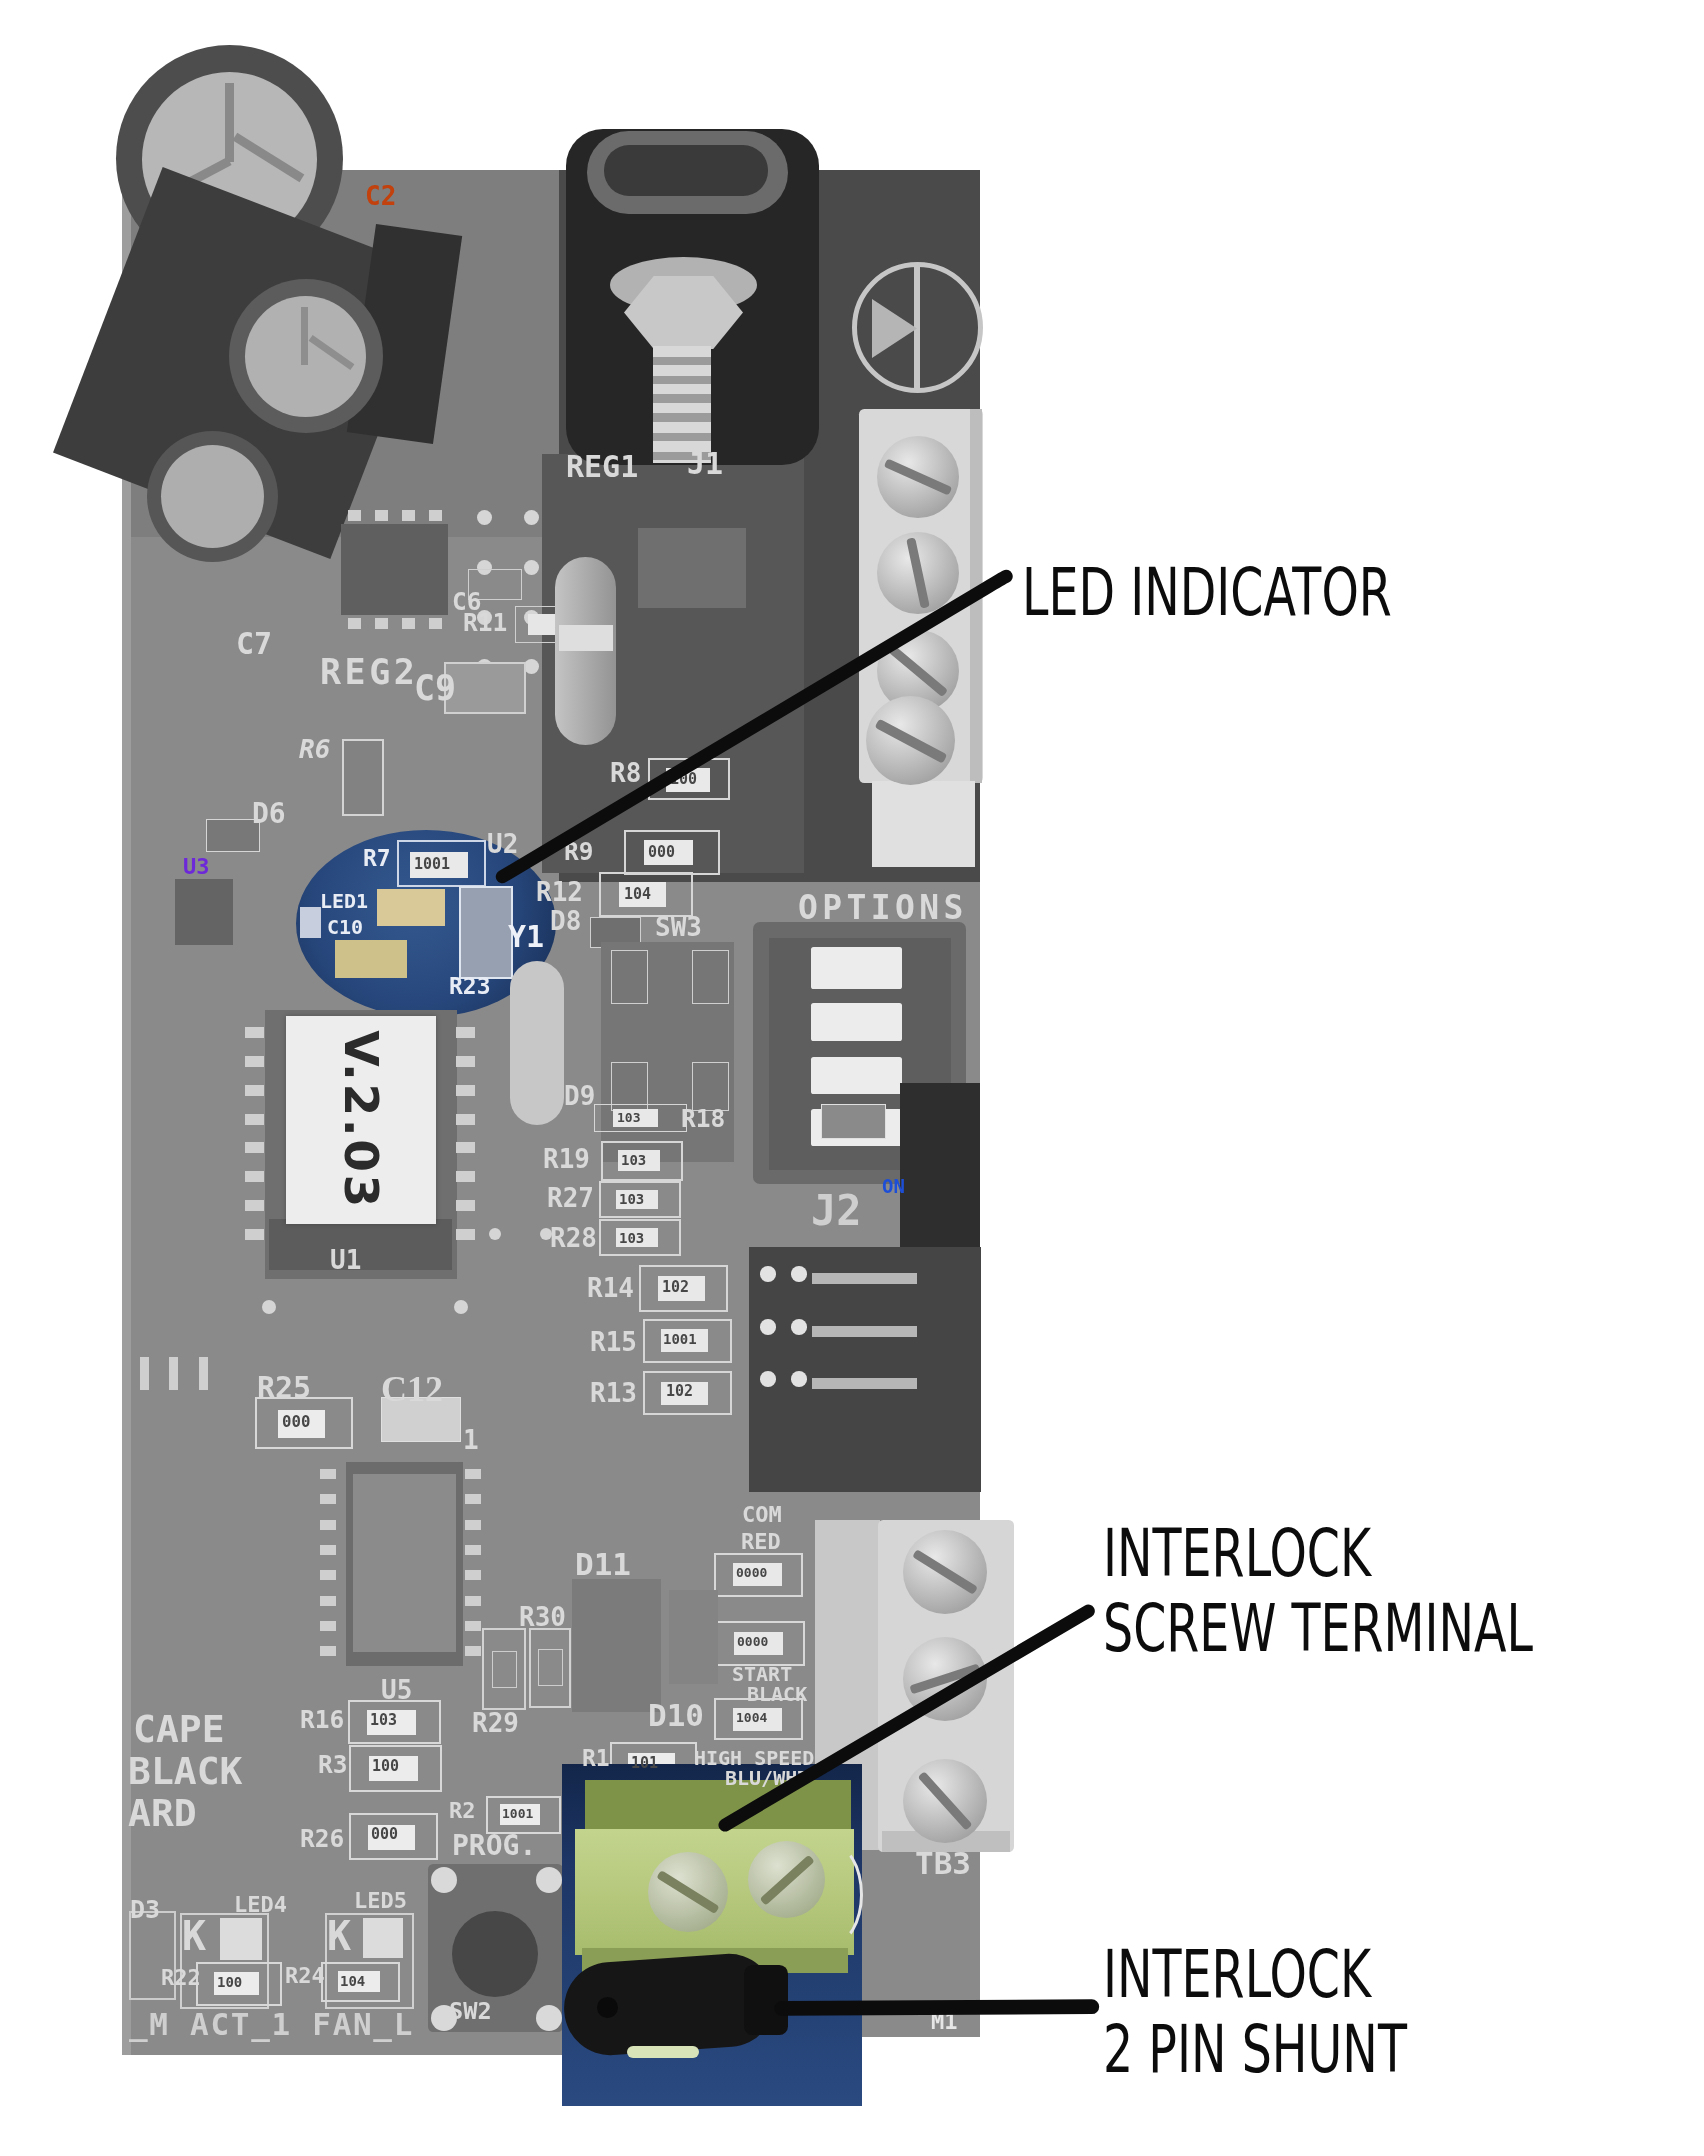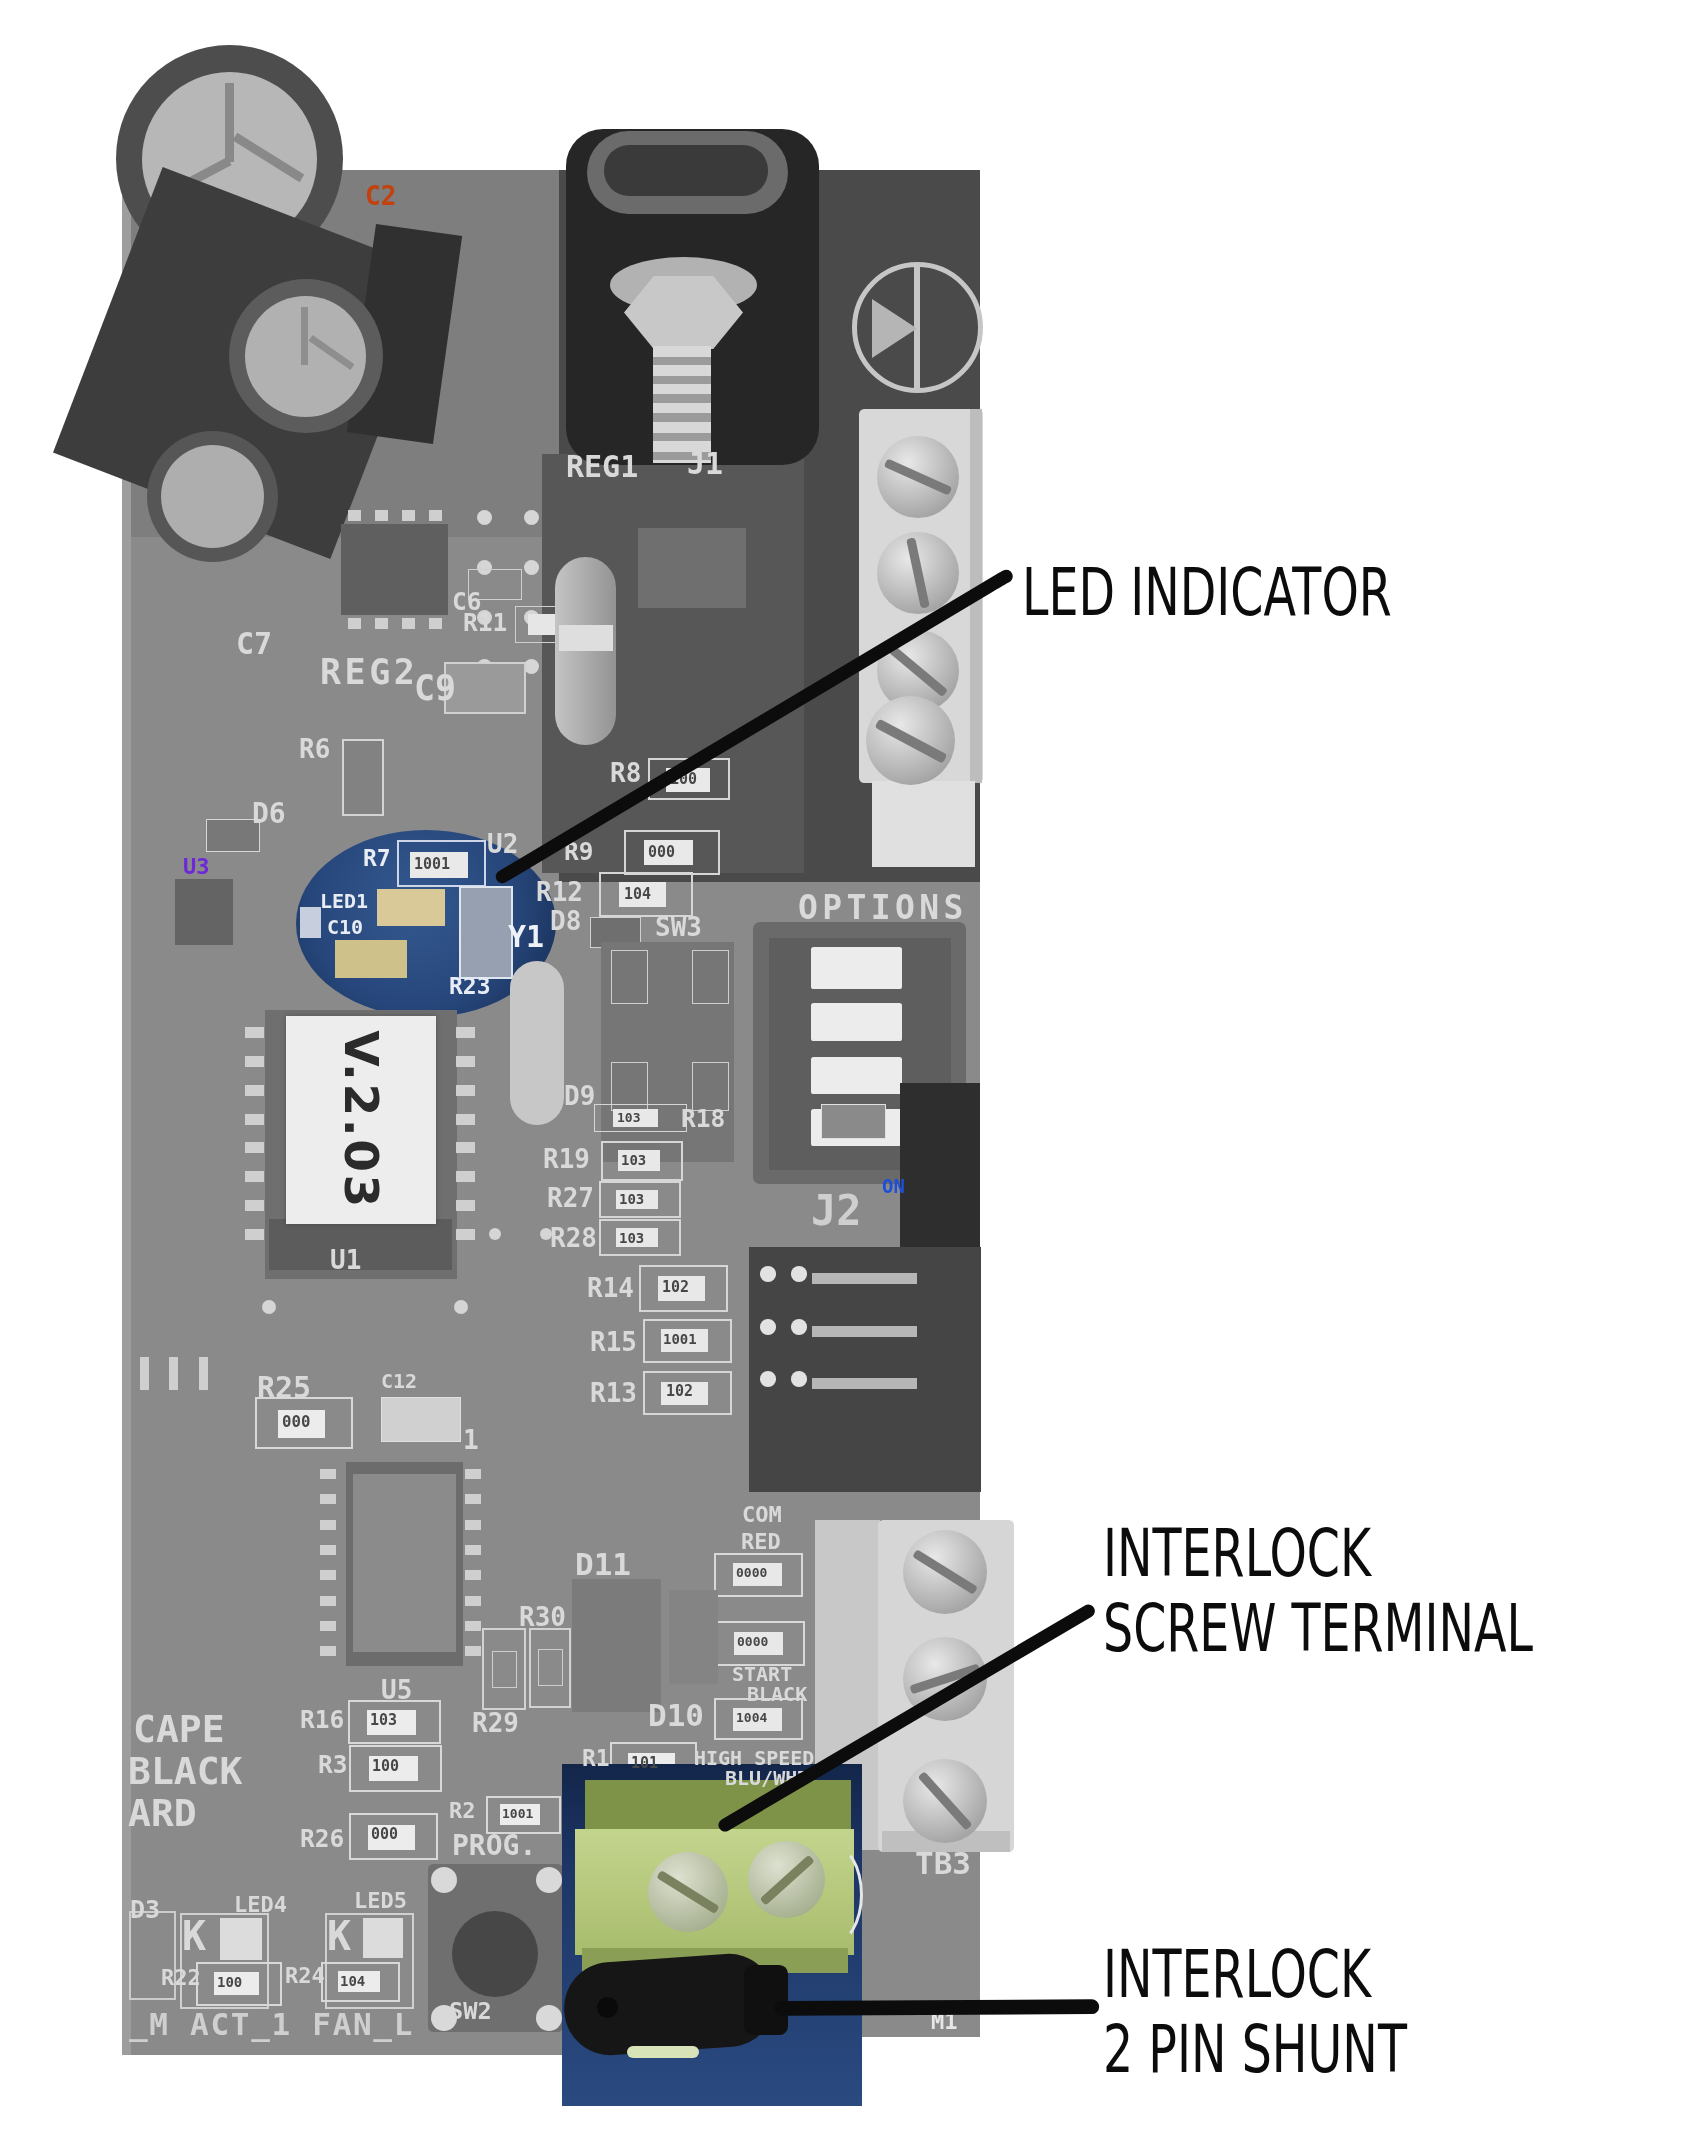--- a/index.html
+++ b/index.html
@@ -268,21 +268,21 @@
 
   <div id="silk" class="layer">
       <span style="left: 365px; top: 183px; font-size: 26px; color: #c2410c;">C2</span>
       <span style="left: 566px; top: 452px; font-size: 30px; color: rgb(217, 217, 217);">REG1</span>
       <span style="left: 687px; top: 449px; font-size: 30px; color: rgb(217, 217, 217);">J1</span>
       <span style="left: 236px; top: 629px; font-size: 30px; color: rgb(217, 217, 217);">C7</span>
       <span style="left: 320px; top: 655px; font-size: 35px; color: rgb(217, 217, 217); letter-spacing: 3.5px;">REG2</span>
       <span style="left: 414px; top: 671px; font-size: 35px; color: rgb(217, 217, 217);">C9</span>
       <span style="left: 452px; top: 590px; font-size: 24.5px; color: rgb(217, 217, 217);">C6</span>
       <span style="left: 463px; top: 611px; font-size: 24.5px; color: rgb(217, 217, 217);">R11</span>
-      <span style="left: 299px; top: 736px; font-size: 26px; color: rgb(217, 217, 217);">R6</span>
+      <span style="left: 299px; top: 736px; font-size: 26px; color: rgb(217, 217, 217); font-style: italic;">R6</span>
       <span style="left: 252px; top: 800px; font-size: 28px; color: rgb(217, 217, 217);">D6</span>
       <span style="left: 610px; top: 760px; font-size: 26px; color: rgb(217, 217, 217);">R8</span>
       <span style="left: 183px; top: 856px; font-size: 22px; color: #6d28d9;">U3</span>
       <span style="left: 487px; top: 831px; font-size: 26px; color: rgb(217, 217, 217);">U2</span>
       <span style="left: 564px; top: 840px; font-size: 24.5px; color: rgb(217, 217, 217);">R9</span>
       <span style="left: 536px; top: 879px; font-size: 26px; color: rgb(217, 217, 217);">R12</span>
       <span style="left: 550px; top: 908px; font-size: 26px; color: rgb(217, 217, 217);">D8</span>
       <span style="left: 655px; top: 914px; font-size: 26px; color: rgb(217, 217, 217);">SW3</span>
       <span style="left: 798px; top: 891px; font-size: 33px; color: rgb(217, 217, 217); letter-spacing: 4.4px;">OPTIONS</span>
       <span style="left: 363px; top: 847px; font-size: 23px; color: rgb(232, 236, 244);">R7</span>
@@ -295,21 +295,21 @@
       <span style="left: 543px; top: 1146px; font-size: 26px; color: rgb(217, 217, 217);">R19</span>
       <span style="left: 547px; top: 1185px; font-size: 26px; color: rgb(217, 217, 217);">R27</span>
       <span style="left: 550px; top: 1225px; font-size: 26px; color: rgb(217, 217, 217);">R28</span>
       <span style="left: 882px; top: 1177px; font-size: 19px; color: #1d4ed8;">ON</span>
       <span style="left: 811px; top: 1190px; font-size: 42px; color: rgb(207, 207, 207);">J2</span>
       <span style="left: 587px; top: 1275px; font-size: 26px; color: rgb(217, 217, 217);">R14</span>
       <span style="left: 590px; top: 1329px; font-size: 26px; color: rgb(217, 217, 217);">R15</span>
       <span style="left: 590px; top: 1380px; font-size: 26px; color: rgb(217, 217, 217);">R13</span>
       <span style="left: 463px; top: 1427px; font-size: 26px; color: rgb(217, 217, 217);">1</span>
       <span style="left: 257px; top: 1373px; font-size: 30px; color: rgb(217, 217, 217);">R25</span>
-      <span style="left: 381px; top: 1371px; font-size: 20px; color: rgb(217, 217, 217);">C12</span>
+      <span style="left: 381px; top: 1371px; font-size: 36px; color: rgb(217, 217, 217); font-family: Liberation Serif, serif;">C12</span>
       <span style="left: 742px; top: 1504px; font-size: 22px; color: rgb(217, 217, 217);">COM</span>
       <span style="left: 741px; top: 1531px; font-size: 22px; color: rgb(217, 217, 217);">RED</span>
       <span style="left: 732px; top: 1664px; font-size: 20px; color: rgb(217, 217, 217);">START</span>
       <span style="left: 730px; top: 1684px; font-size: 20px; color: rgb(217, 217, 217); margin-left: 17px;">BLACK</span>
       <span style="left: 694px; top: 1748px; font-size: 20px; color: rgb(217, 217, 217);">HIGH SPEED</span>
       <span style="left: 725px; top: 1768px; font-size: 20px; color: rgb(217, 217, 217);">BLU/WHT</span>
       <span style="left: 582px; top: 1747px; font-size: 23px; color: rgb(217, 217, 217);">R1</span>
       <span style="left: 575px; top: 1549px; font-size: 31px; color: rgb(217, 217, 217);">D11</span>
       <span style="left: 519px; top: 1604px; font-size: 26px; color: rgb(217, 217, 217);">R30</span>
       <span style="left: 472px; top: 1710px; font-size: 26px; color: rgb(217, 217, 217);">R29</span>

